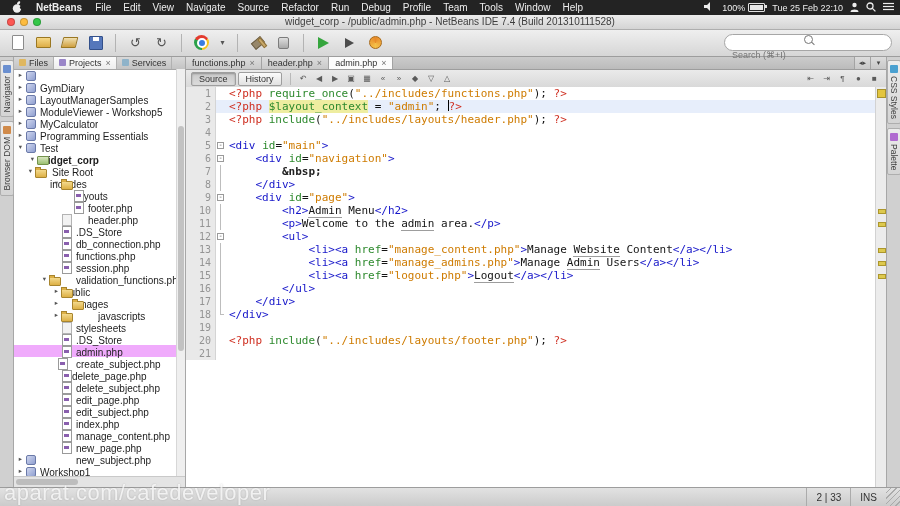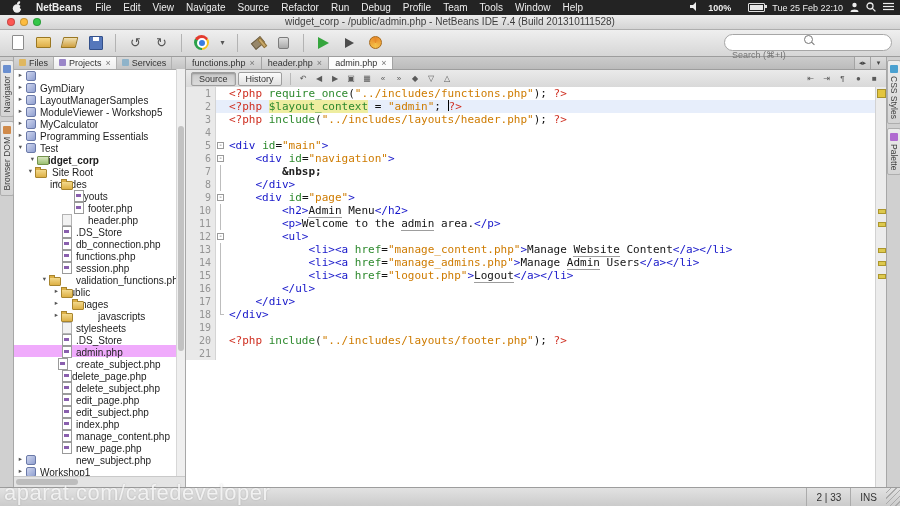--- a/index.html
+++ b/index.html
@@ -8,21 +8,21 @@
   
   #menubar{position:absolute;top:0;left:0;right:0;height:15px;background:#232323;color:#ededed;
            display:flex;align-items:center;font-size:10px;padding:0 6px;z-index:20;}
   .apple{display:flex;align-items:center;padding:0 6px;}
   .mb-app{font-weight:bold;padding:0 7px;}
   .mb-item{padding:0 6px;white-space:nowrap;}
   .mb-right{margin-left:auto;display:flex;align-items:center;gap:7px;font-size:9px;}
   .bat{width:15px;height:7px;border:1px solid #e0e0e0;border-radius:1px;position:relative;display:inline-block;}
   .bat::before{content:'';position:absolute;inset:1px;background:#e8e8e8;}
   .bat::after{content:'';position:absolute;right:-3px;top:1px;width:2px;height:3px;background:#e0e0e0;}
-  .mb-batt{display:flex;align-items:flex-start;gap:17px;font-weight:bold;}
+  .mb-batt{display:flex;align-items:flex-start;gap:3px;}
   
   #titlebar{position:absolute;top:15px;left:0;right:0;height:14px;
             background:linear-gradient(#ececec,#d4d4d4);border-bottom:1px solid #aeaeae;z-index:19;}
   .tlights{position:absolute;left:7px;top:3px;display:flex;gap:5px;}
   .tl{width:8px;height:8px;border-radius:50%;display:inline-block;border:1px solid rgba(0,0,0,.2);box-sizing:border-box;}
   .tl.r{background:#fc5753}.tl.y{background:#fdbc40}.tl.g{background:#34c748}
   #wtitle{position:absolute;left:0;right:0;top:1px;text-align:center;font-size:10px;color:#3d3d3d;}
   
   #toolbar{position:absolute;top:29px;left:0;right:0;height:27px;
            background:linear-gradient(#f0f0f0,#d6d6d6);border-bottom:1px solid #9d9d9d;

